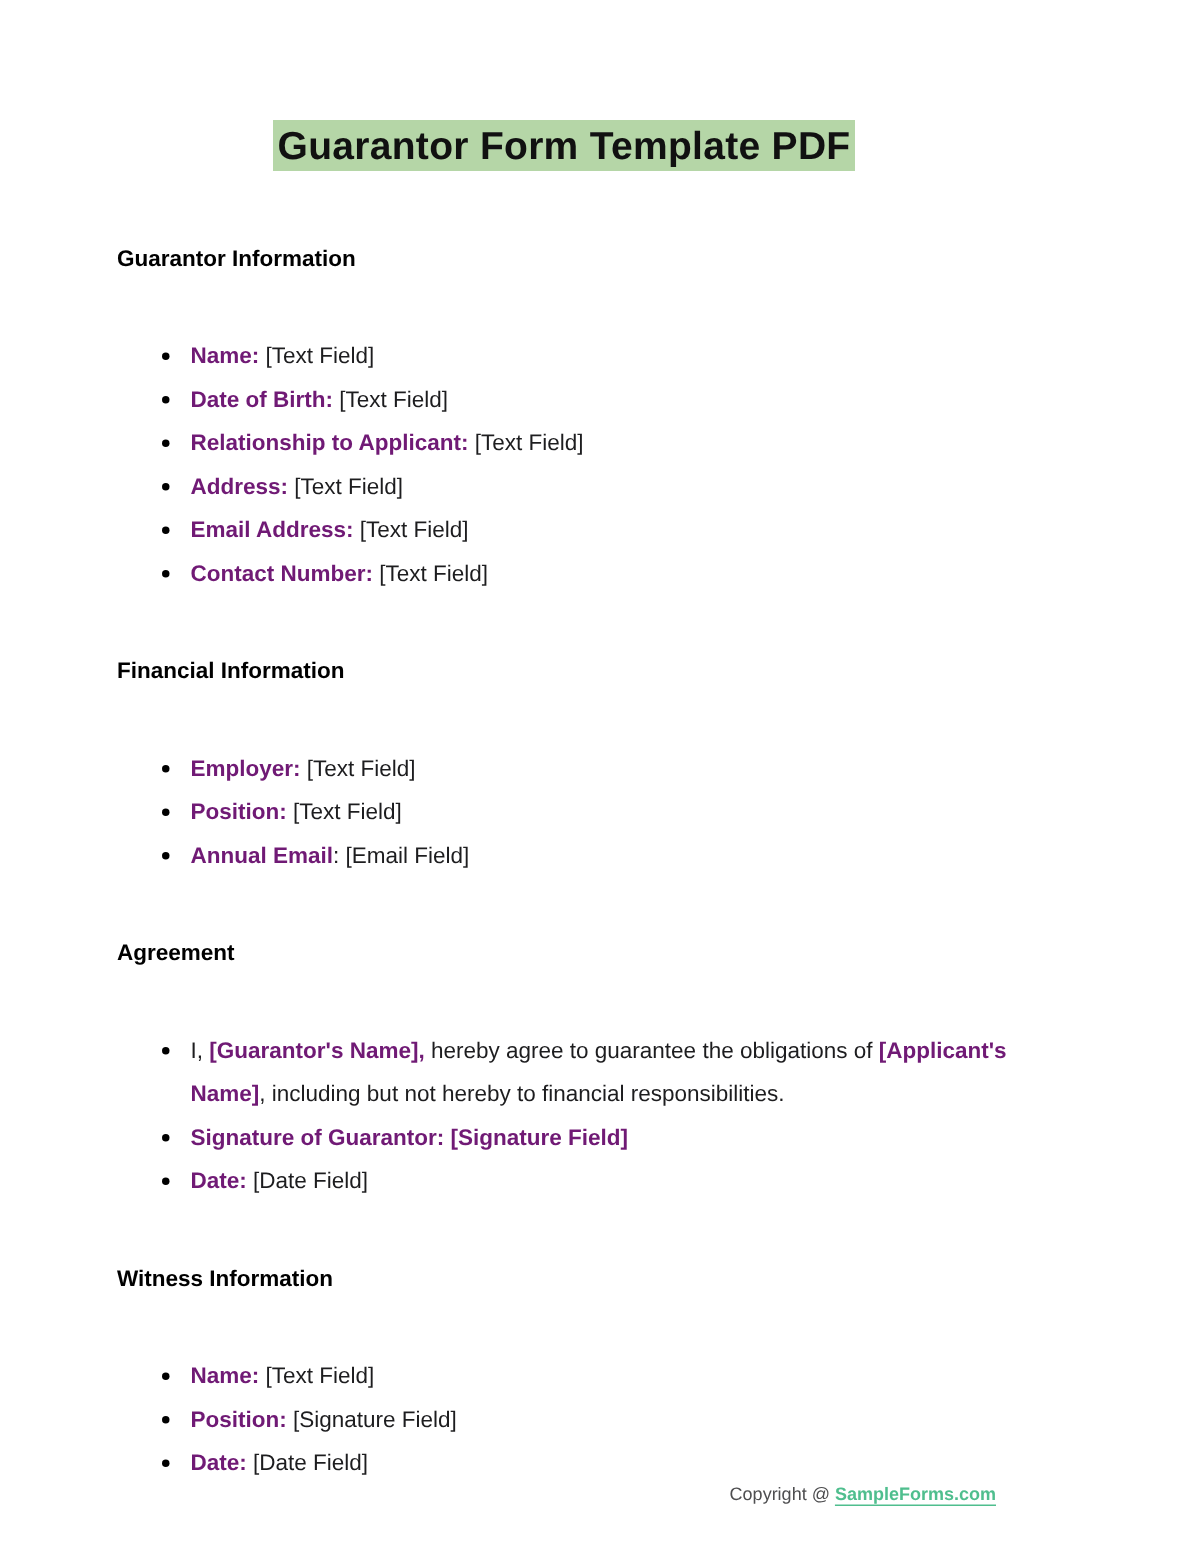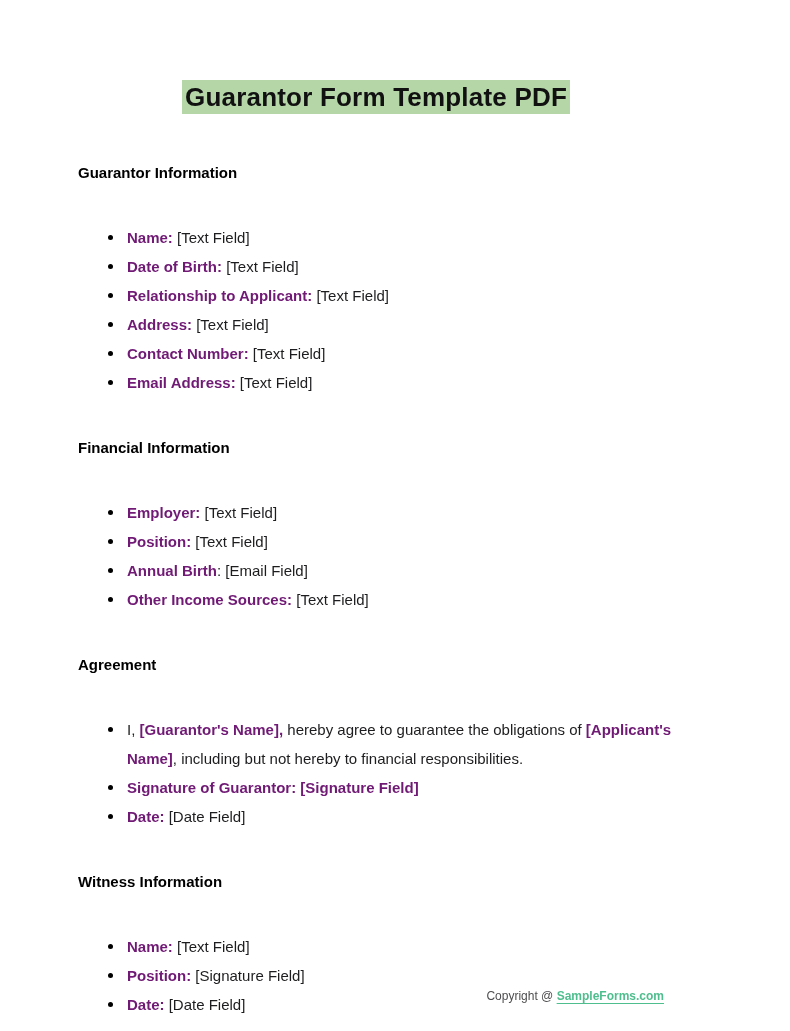--- a/index.html
+++ b/index.html
@@ -87,31 +87,30 @@
   <div class="doc">
     <h1 class="title"><span class="hl" style="background: rgb(181, 214, 167);">Guarantor Form Template PDF</span></h1>
     <div>
         <section>
           <h2 class="section-heading">Guarantor Information</h2>
           <ul class="bullets">
             <li><span class="seg-bold">Name:</span><span class="seg-regular"> [Text Field]</span></li>
             <li><span class="seg-bold">Date of Birth:</span><span class="seg-regular"> [Text Field]</span></li>
             <li><span class="seg-bold">Relationship to Applicant:</span><span class="seg-regular"> [Text Field]</span></li>
             <li><span class="seg-bold">Address:</span><span class="seg-regular"> [Text Field]</span></li>
+            <li><span class="seg-bold">Email Address:</span><span class="seg-regular"> [Text Field]</span></li>
             <li><span class="seg-bold">Contact Number:</span><span class="seg-regular"> [Text Field]</span></li>
-            <li><span class="seg-bold">Email Address:</span><span class="seg-regular"> [Text Field]</span></li>
           </ul>
         </section>
         <section>
           <h2 class="section-heading">Financial Information</h2>
           <ul class="bullets">
             <li><span class="seg-bold">Employer:</span><span class="seg-regular"> [Text Field]</span></li>
             <li><span class="seg-bold">Position:</span><span class="seg-regular"> [Text Field]</span></li>
-            <li><span class="seg-bold">Annual Birth</span><span class="seg-regular">: [Email Field]</span></li>
-            <li><span class="seg-bold">Other Income Sources:</span><span class="seg-regular"> [Text Field]</span></li>
+            <li><span class="seg-bold">Annual Email</span><span class="seg-regular">: [Email Field]</span></li>
           </ul>
         </section>
         <section>
           <h2 class="section-heading">Agreement</h2>
           <ul class="bullets">
             <li><span class="seg-regular">I, </span><span class="seg-bold">[Guarantor's Name],</span><span class="seg-regular"> hereby agree to guarantee the obligations of </span><span class="seg-bold">[Applicant's Name]</span><span class="seg-regular">, including but not hereby to financial responsibilities.</span></li>
             <li><span class="seg-bold">Signature of Guarantor: [Signature Field]</span></li>
             <li><span class="seg-bold">Date:</span><span class="seg-regular"> [Date Field]</span></li>
           </ul>
         </section>

